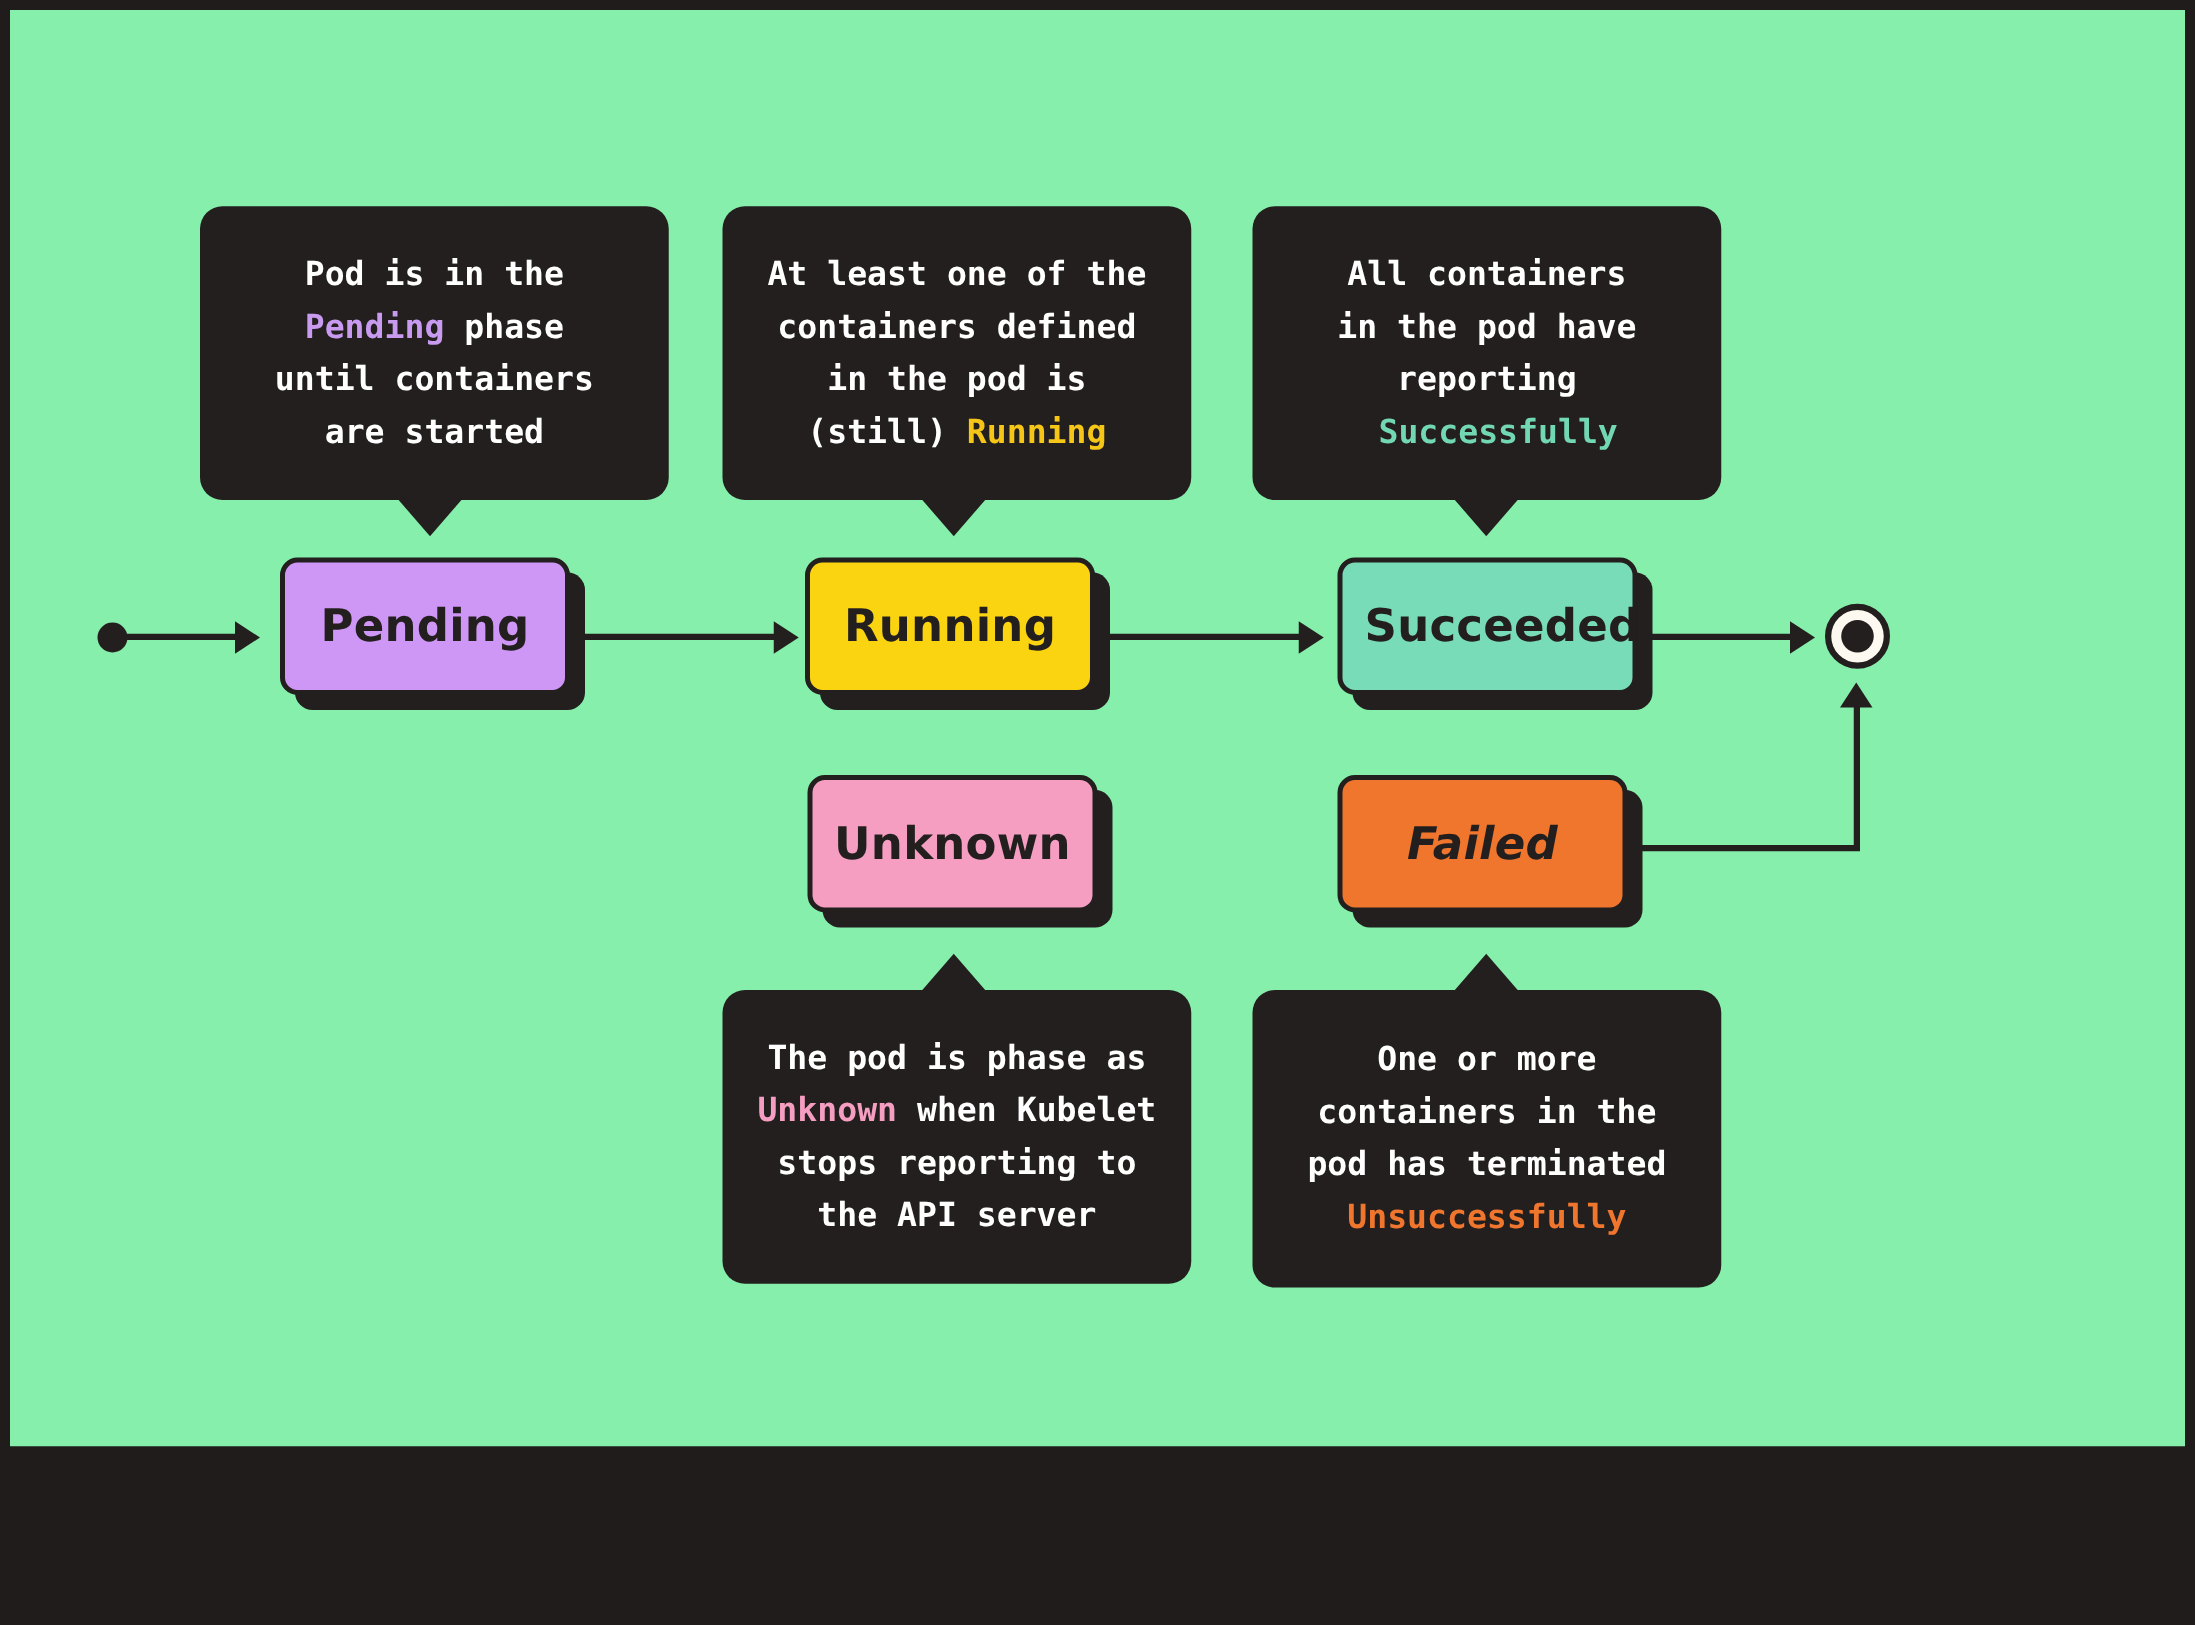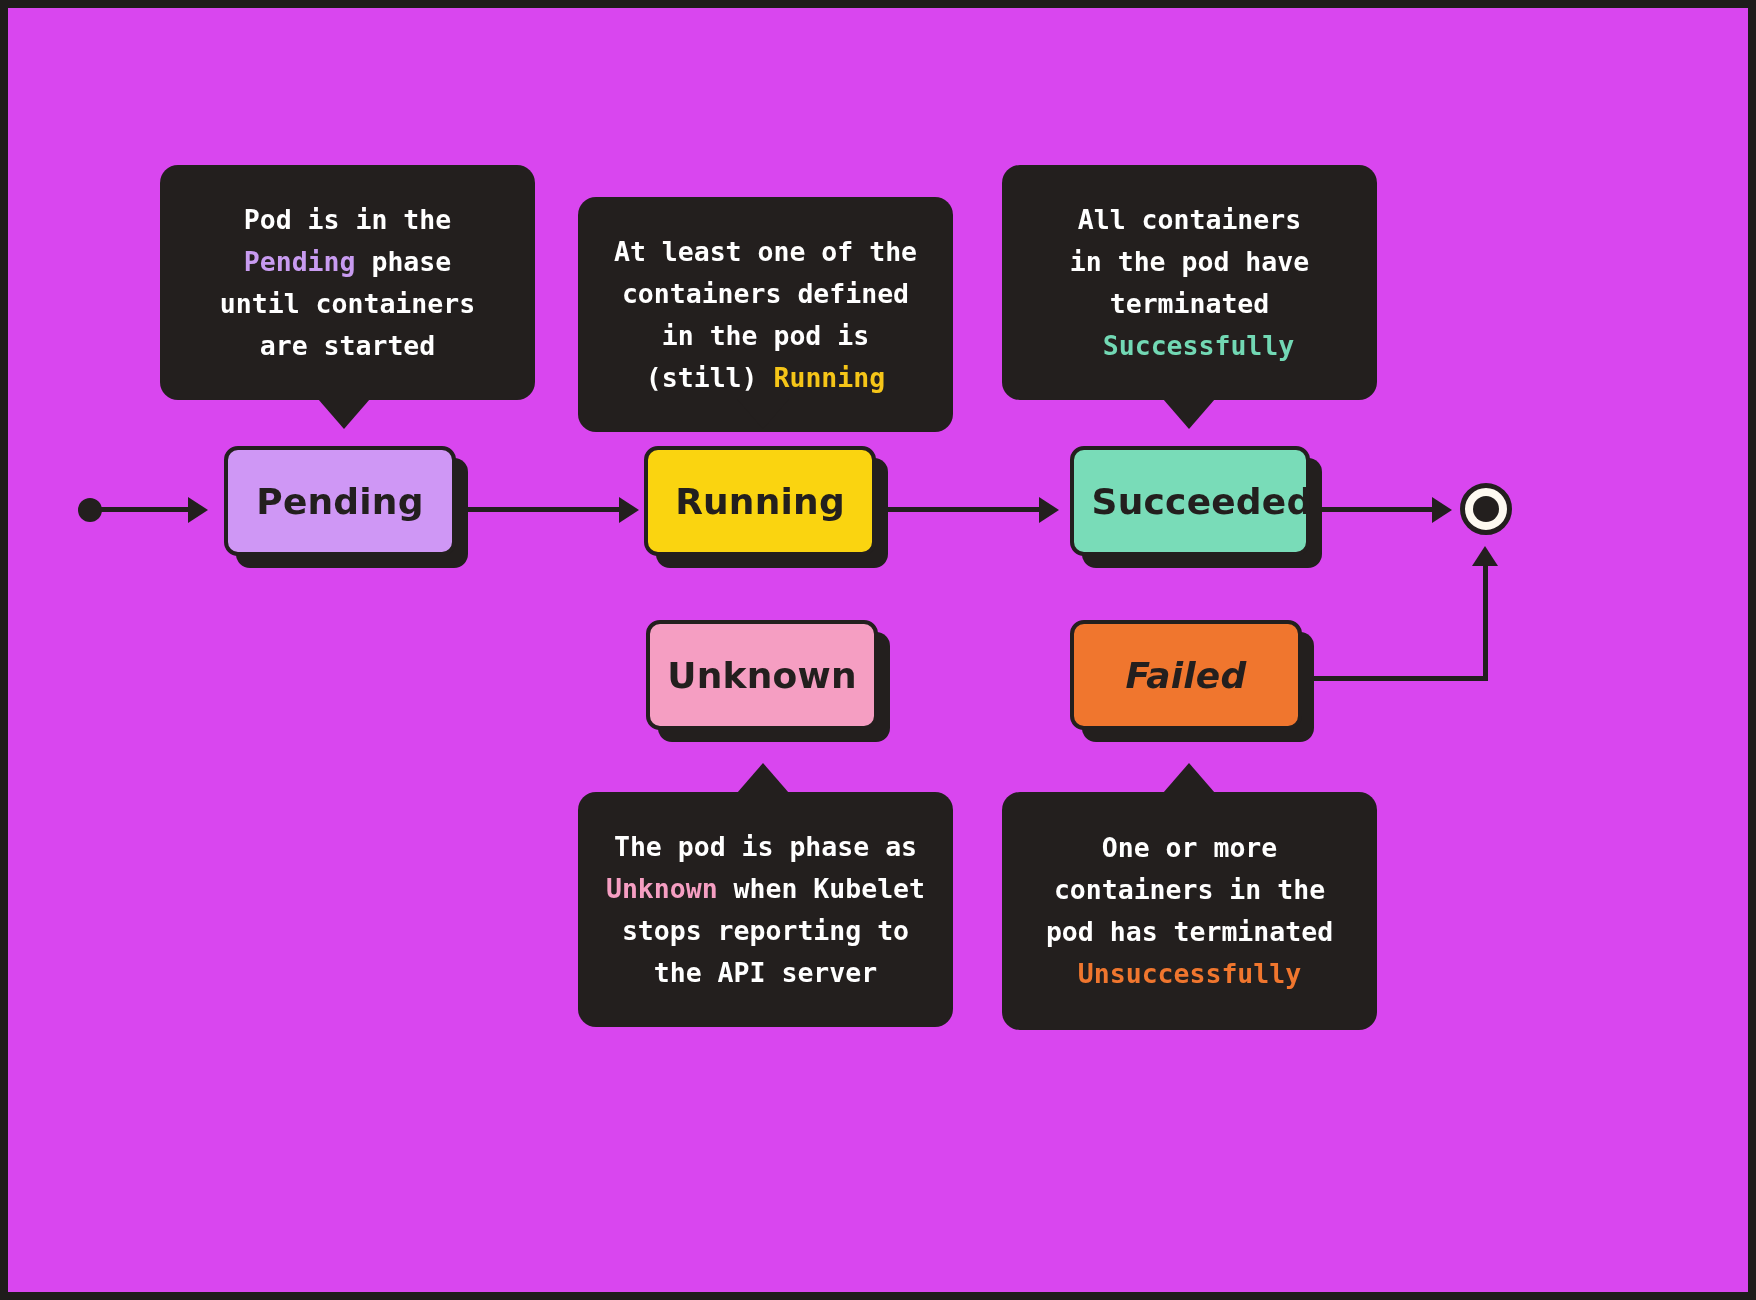--- a/index.html
+++ b/index.html
@@ -5,22 +5,22 @@
   html,body{margin:0;padding:0;}
   body{
     width:1756px;height:1300px;
     background:#1f1c1b;
     font-family:"Liberation Sans",sans-serif;
     overflow:hidden;
   }
   #canvas{
     position:absolute;
     left:8px;top:8px;
-    width:1740px;height:1284px;
-    background:#d946ef;
+    width:1740px;height:1149px;
+    background:#86efac;
     overflow:hidden;
   }
   .tooltip{
     position:absolute;
     background:#231f1e;
     border-radius:18px;
     color:#ffffff;
     font-family:"DejaVu Sans Mono","Liberation Mono",monospace;
     font-size:26.5px;
     font-weight:bold;
@@ -108,35 +108,35 @@
   <div class="tooltip" id="tt-pending" style="left:152px;top:157px;width:375px;height:235px;">
       <div>
         <div class="line"><span>Pod is in the</span></div>
         <div class="line"><span class="hl-pending">Pending</span><span> phase</span></div>
         <div class="line"><span>until containers</span></div>
         <div class="line"><span>are started</span></div>
       </div>
     </div>
   <div class="tail tail-down" style="left:310px;top:391px;"></div>
 
-  <div class="tooltip" id="tt-running" style="left:570px;top:157px;width:375px;height:235px;margin-top:32px;">
+  <div class="tooltip" id="tt-running" style="left:570px;top:157px;width:375px;height:235px;">
       <div>
         <div class="line"><span>At least one of the</span></div>
         <div class="line"><span>containers defined</span></div>
         <div class="line"><span>in the pod is</span></div>
         <div class="line"><span>(still) </span><span class="hl-running">Running</span></div>
       </div>
     </div>
   <div class="tail tail-down" style="left:729px;top:391px;"></div>
 
   <div class="tooltip" id="tt-succeeded" style="left:994px;top:157px;width:375px;height:235px;">
       <div>
         <div class="line"><span>All containers</span></div>
         <div class="line"><span>in the pod have</span></div>
-        <div class="line"><span>terminated</span></div>
+        <div class="line"><span>reporting</span></div>
         <div class="line"><span class="hl-succeeded">Successfully</span></div>
       </div>
     </div>
   <div class="tail tail-down" style="left:1155px;top:391px;"></div>
 
   <div class="start-dot" style="left:70px;top:490px;width:24px;height:24px;"></div>
   <div class="hline" style="left:92px;top:499px;width:90px;"></div>
   <div class="arrowhead" style="left:180px;top:489px;"></div>
 
   <div class="hline" style="left:455px;top:499px;width:158px;"></div>

